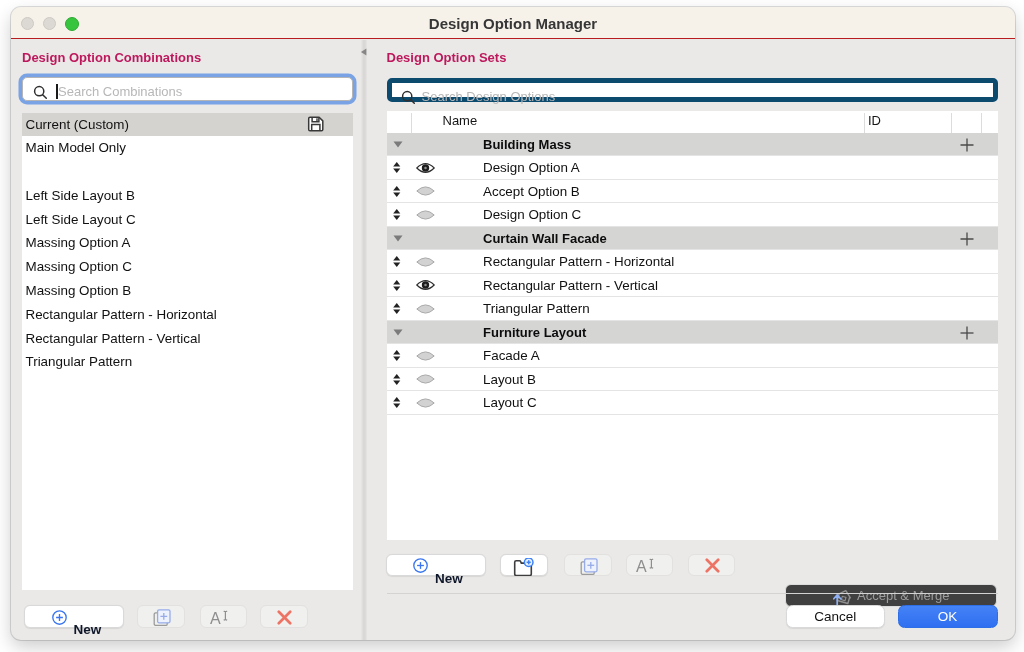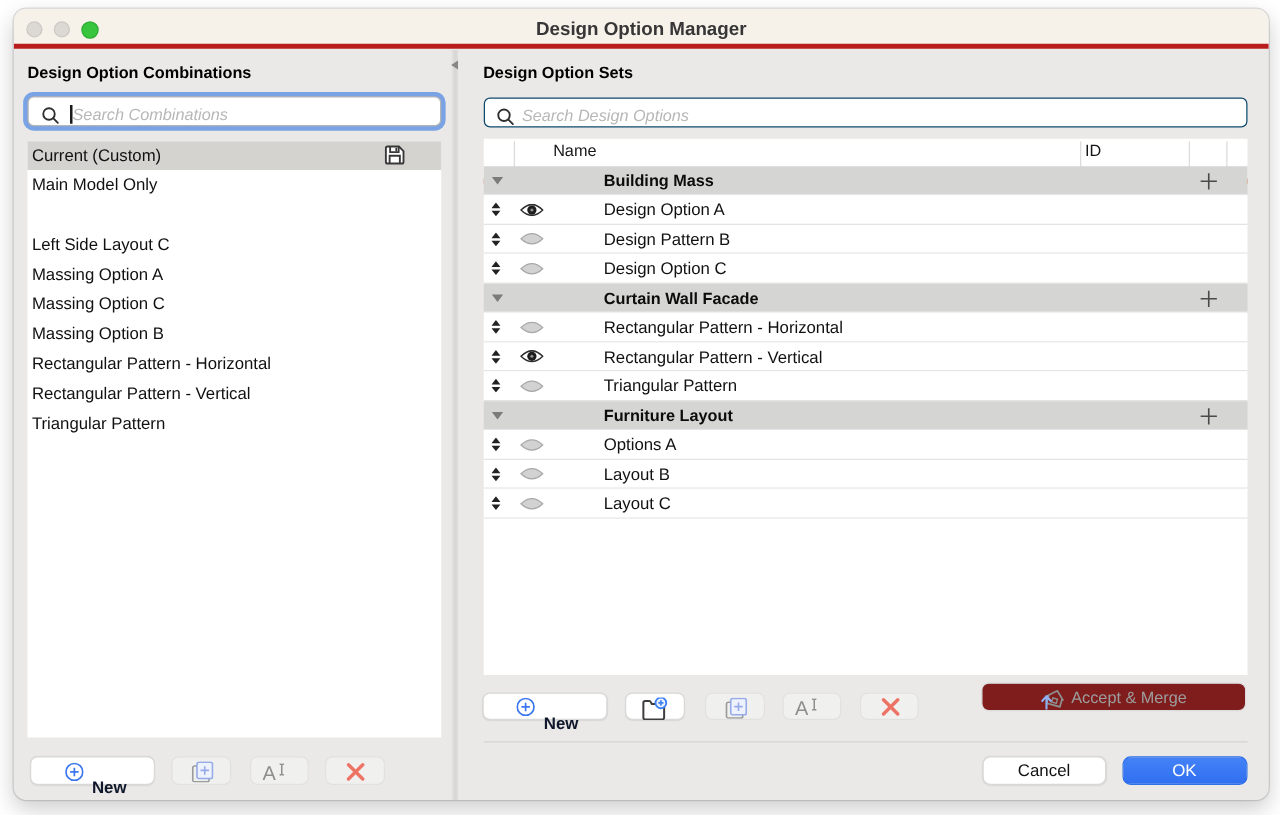--- a/index.html
+++ b/index.html
@@ -1,22 +1,22 @@
 <!DOCTYPE html>
 <html><head><meta charset="utf-8"><style>
 html,body{margin:0;padding:0;width:1024px;height:652px;background:#fff;font-family:"Liberation Sans",sans-serif;overflow:hidden;}
 *{box-sizing:border-box;}
 #win{position:absolute;left:11px;top:7px;width:1004px;height:633px;border-radius:10px;background:#eae9e7;
   box-shadow:0 0 0 1px rgba(0,0,0,0.13),0 7px 18px rgba(0,0,0,0.20);overflow:hidden;}
-#titlebar{position:absolute;left:0;top:0;width:100%;height:32px;background:#f6f2ea;border-bottom:4px solid #b91c1c;}
+#titlebar{position:absolute;left:0;top:0;width:100%;height:32px;background:#f6f2ea;border-bottom:1px solid #b91c1c;}
 .tl{position:absolute;border-radius:50%;}
 #title{position:absolute;left:0;top:0;width:100%;height:32px;line-height:33px;text-align:center;font-size:15px;font-weight:700;color:#363636;}
-.phead{position:absolute;font-size:13px;font-weight:700;color:#000000;}
-.search{position:absolute;height:24px;background:#fff;border:1px solid #0c4a6e;border-radius:5px;}
-.ph{position:absolute;left:30px;top:2px;line-height:23px;font-size:13px;color:#b7b7b7;white-space:nowrap;font-style:italic;}
+.phead{position:absolute;font-size:13px;font-weight:700;color:#be185d;}
+.search{position:absolute;height:24px;background:#fff;border:5px solid #0c4a6e;border-radius:5px;}
+.ph{position:absolute;left:30px;top:2px;line-height:23px;font-size:13px;color:#b7b7b7;white-space:nowrap;}
 .mag{position:absolute;left:9.5px;top:6.5px;}
 #llist{position:absolute;left:11px;top:105.5px;width:330.5px;height:477px;background:#fff;}
 .lrow{height:23.8px;line-height:23.8px;padding-left:3.5px;font-size:13.4px;color:#111;white-space:nowrap;position:relative;}
 .lsel{background:#d5d3d0;}
 #rtabhead{position:absolute;left:375.5px;top:104px;width:611px;height:36px;background:#fff;border-bottom:4px solid #c2410c;font-size:13px;color:#161616;}
 .csep{position:absolute;top:2px;bottom:2px;width:1px;background:#dcdcdc;}
 #rrows{position:absolute;left:375.5px;top:125.5px;width:611px;}
 .rrow{height:23.5px;background:#fff;box-shadow:inset 0 -1px 0 #e4e4e4;position:relative;font-size:13.4px;color:#111;}
 .grow{height:23.5px;background:#d5d5d4;box-shadow:inset 0 -1px 0 #e4e4e4;position:relative;font-size:13px;font-weight:700;color:#0c0c0c;}
 .rtxt{position:absolute;left:56.5px;top:0;line-height:23.5px;white-space:nowrap;margin-left:40px;}
@@ -54,20 +54,21 @@
     <div class="lrow lsel">Current (Custom)
       <svg style="position:absolute;right:28px;top:2.5px;" width="18" height="18" viewBox="0 0 18 18">
           <path d="M3 2.2 L12.1 2.2 L15.8 5.9 L15.8 14.5 Q15.8 15.8 14.5 15.8 L3 15.8 Q1.7 15.8 1.7 14.5 L1.7 3.5 Q1.7 2.2 3 2.2 Z" fill="#fff" stroke="#383838" stroke-width="1.5" stroke-linejoin="round"></path>
           <path d="M5.1 2.5 L5.1 6.7 L11.9 6.7 L11.9 2.5" fill="none" stroke="#383838" stroke-width="1.5"></path>
           <line x1="10" y1="3.2" x2="10" y2="5.9" stroke="#383838" stroke-width="1.4"></line>
           <path d="M4.7 15.6 L4.7 9.6 L12.9 9.6 L12.9 15.6" fill="none" stroke="#383838" stroke-width="1.5"></path>
         </svg>
     </div>
     <div class="lrow">Main Model Only</div>
     <div class="lrow"></div>
+    <div class="lrow">Left Side Layout B</div>
     <div class="lrow">Left Side Layout C</div>
     <div class="lrow">Massing Option A</div>
     <div class="lrow">Massing Option C</div>
     <div class="lrow">Massing Option B</div>
     <div class="lrow">Rectangular Pattern - Horizontal</div>
     <div class="lrow">Rectangular Pattern - Vertical</div>
     <div class="lrow">Triangular Pattern</div>
   </div>
 
   <div id="split"></div>
@@ -144,21 +145,21 @@
         <div class="rtxt">Design Option A</div>
       </div>
     <div class="rrow">
         <svg class="handle" width="7.5" height="11" viewBox="0 0 7.5 11">
           <path d="M3.75 0 L7.3 4.5 L0.2 4.5 Z" fill="#222"></path>
           <path d="M3.75 11 L7.3 6.5 L0.2 6.5 Z" fill="#222"></path>
         </svg>
         <svg class="eye" width="19" height="10" viewBox="0 0 19 10">
           <path d="M0.8 5 Q9.5 -3.2 18.2 5 Q9.5 13.2 0.8 5 Z" fill="#d2d2d2" stroke="#a9a9a9" stroke-width="1"></path>
         </svg>
-        <div class="rtxt">Design Pattern B</div>
+        <div class="rtxt">Accept Option B</div>
       </div>
     <div class="rrow">
         <svg class="handle" width="7.5" height="11" viewBox="0 0 7.5 11">
           <path d="M3.75 0 L7.3 4.5 L0.2 4.5 Z" fill="#222"></path>
           <path d="M3.75 11 L7.3 6.5 L0.2 6.5 Z" fill="#222"></path>
         </svg>
         <svg class="eye" width="19" height="10" viewBox="0 0 19 10">
           <path d="M0.8 5 Q9.5 -3.2 18.2 5 Q9.5 13.2 0.8 5 Z" fill="#d2d2d2" stroke="#a9a9a9" stroke-width="1"></path>
         </svg>
         <div class="rtxt">Design Option C</div>
@@ -216,21 +217,21 @@
         </svg>
       </div>
     <div class="rrow">
         <svg class="handle" width="7.5" height="11" viewBox="0 0 7.5 11">
           <path d="M3.75 0 L7.3 4.5 L0.2 4.5 Z" fill="#222"></path>
           <path d="M3.75 11 L7.3 6.5 L0.2 6.5 Z" fill="#222"></path>
         </svg>
         <svg class="eye" width="19" height="10" viewBox="0 0 19 10">
           <path d="M0.8 5 Q9.5 -3.2 18.2 5 Q9.5 13.2 0.8 5 Z" fill="#d2d2d2" stroke="#a9a9a9" stroke-width="1"></path>
         </svg>
-        <div class="rtxt">Options A</div>
+        <div class="rtxt">Facade A</div>
       </div>
     <div class="rrow">
         <svg class="handle" width="7.5" height="11" viewBox="0 0 7.5 11">
           <path d="M3.75 0 L7.3 4.5 L0.2 4.5 Z" fill="#222"></path>
           <path d="M3.75 11 L7.3 6.5 L0.2 6.5 Z" fill="#222"></path>
         </svg>
         <svg class="eye" width="19" height="10" viewBox="0 0 19 10">
           <path d="M0.8 5 Q9.5 -3.2 18.2 5 Q9.5 13.2 0.8 5 Z" fill="#d2d2d2" stroke="#a9a9a9" stroke-width="1"></path>
         </svg>
         <div class="rtxt">Layout B</div>
@@ -277,21 +278,21 @@
         <text x="0" y="14.8" font-size="16" fill="#8e8e8e" font-family="Liberation Sans">A</text>
         <path d="M13.7 2 Q15.4 3.3 17.1 2 M15.4 2.8 L15.4 10.4 M13.7 11.2 Q15.4 9.9 17.1 11.2" fill="none" stroke="#8e8e8e" stroke-width="1.2"></path>
       </svg>
   </div>
   <div class="btn" style="left:677px;top:546.5px;width:47px;">
     <svg style="position:absolute;left:16px;top:3.8px;" width="15" height="15" viewBox="0 0 15 15">
         <line x1="1.8" y1="1.8" x2="13.2" y2="13.2" stroke="#ed7365" stroke-width="2.7" stroke-linecap="round"></line>
         <line x1="13.2" y1="1.8" x2="1.8" y2="13.2" stroke="#ed7365" stroke-width="2.7" stroke-linecap="round"></line>
       </svg>
   </div>
-  <div class="btn" style="left:774px;top:539px;width:212px;background:#7f1d1d;border:1px solid #dcdcdc;">
+  <div class="btn" style="left:774px;top:577px;width:212px;background:#404040;border:1px solid #dcdcdc;">
     <svg style="position:absolute;left:46px;top:2.5px;" width="22" height="18" viewBox="0 0 22 18">
         <g transform="rotate(16 12 9)">
           <path d="M5.2 8.6 L12 2.4 L18.8 8.6 M17.5 7.4 L17.5 14.2 L6.5 14.2 L6.5 7.4" fill="none" stroke="#8f8f8f" stroke-width="1.4" stroke-linejoin="round"></path>
           <rect x="10.2" y="8.8" width="3.8" height="3.5" fill="none" stroke="#8f8f8f" stroke-width="1.1"></rect>
         </g>
         <path d="M5.2 17 L5.2 7.4 M1.8 10.8 L5.2 6.9 L8.6 10.8" fill="none" stroke="#8fb0f2" stroke-width="1.7" stroke-linecap="round" stroke-linejoin="round"></path>
       </svg>
     <div style="position:absolute;left:71px;top:0;line-height:21.5px;font-size:13px;color:#9d9d9d;">Accept &amp; Merge</div>
   </div>
 

